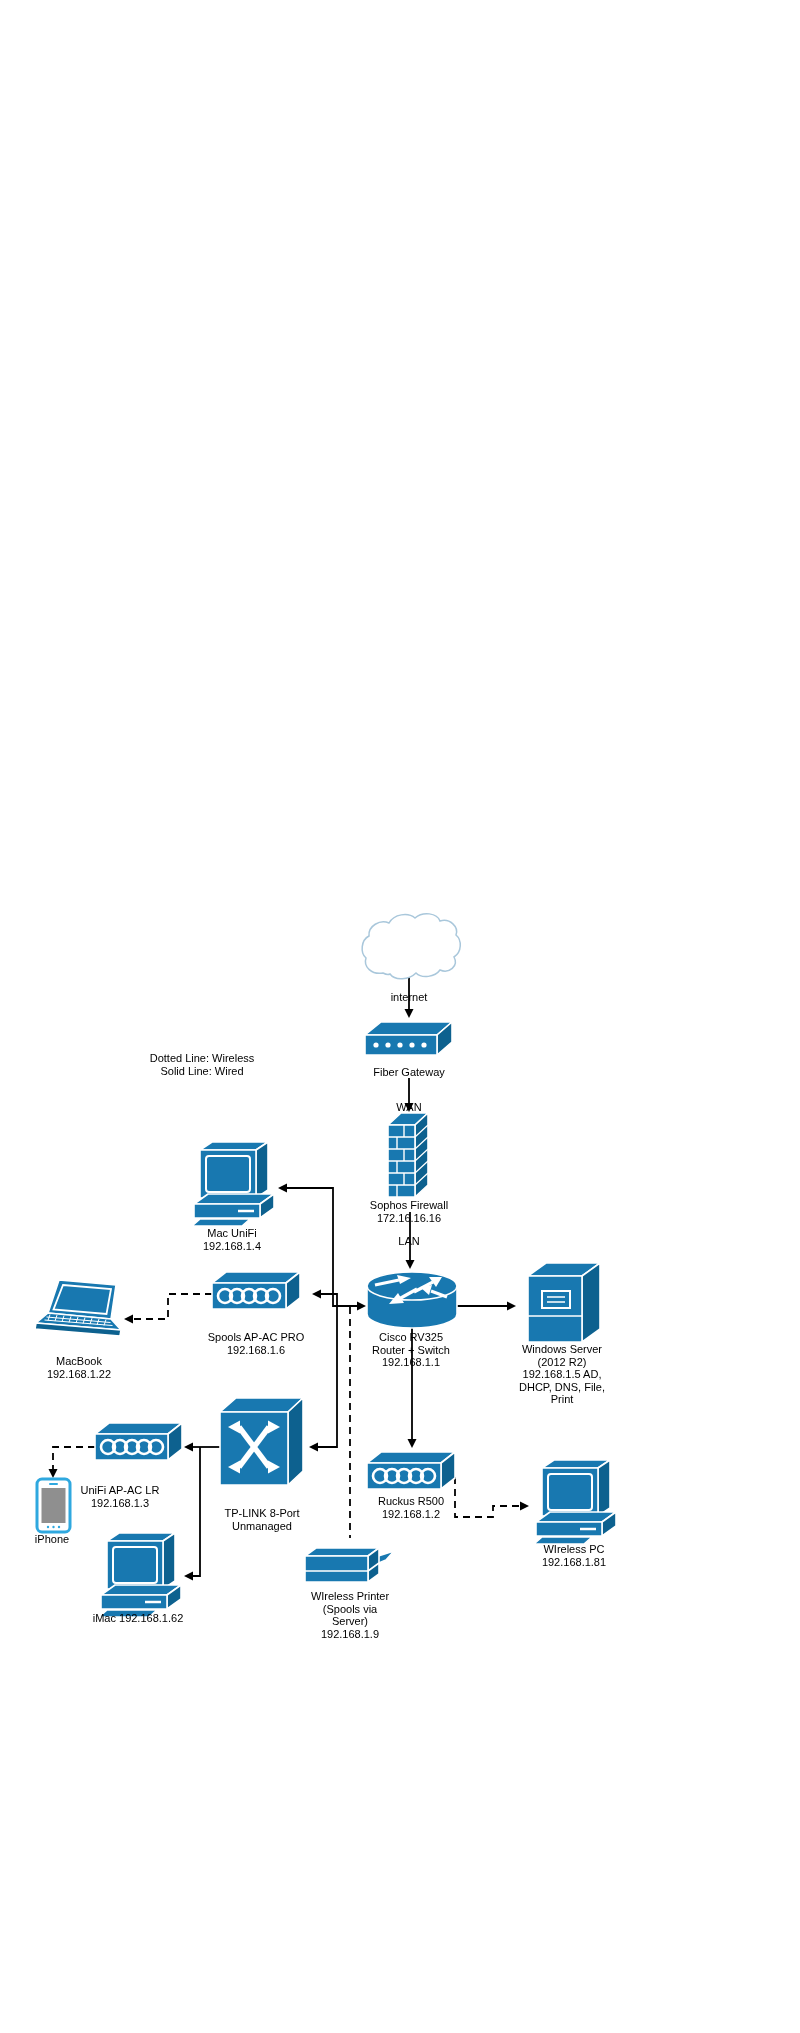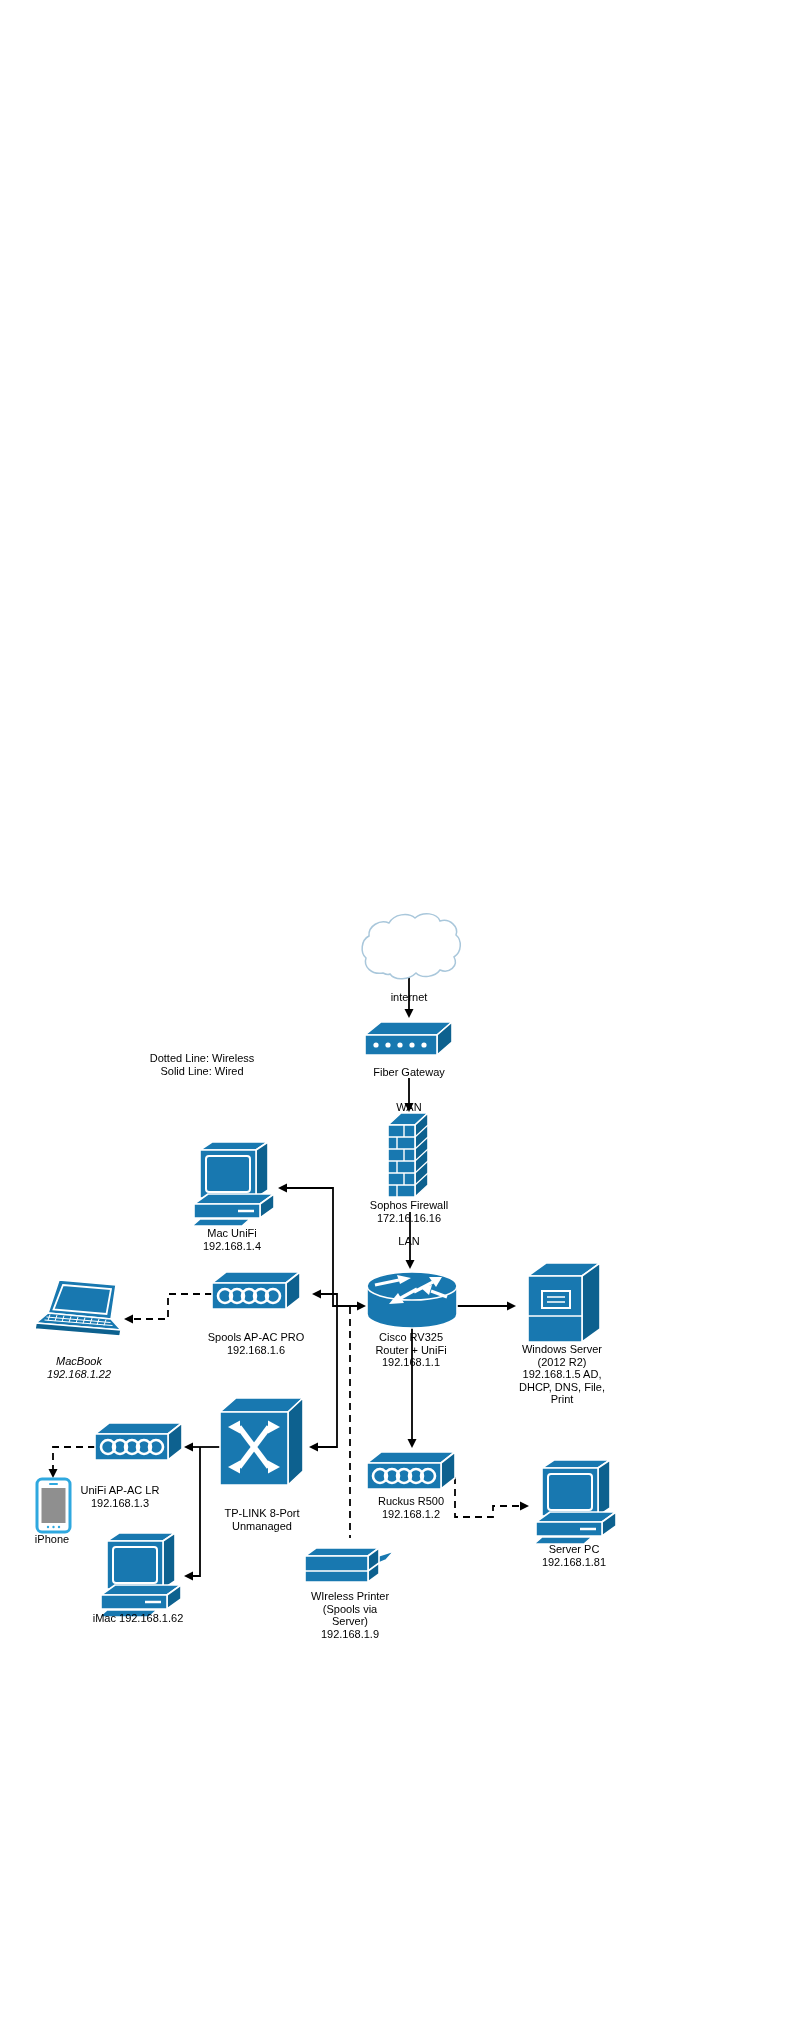--- a/index.html
+++ b/index.html
@@ -237,41 +237,41 @@
 <div class="lbl" style="left:102px;top:1052px;width:200px;">Dotted Line: Wireless
 Solid Line: Wired</div>
 
 <div class="lbl" style="left:369px;top:991px;width:80px;">internet</div>
 <div class="lbl" style="left:369px;top:1066px;width:80px;">Fiber Gateway</div>
 <div class="lbl" style="left:384px;top:1085px;width:50px;margin-top:16px;">WAN</div>
 <div class="lbl" style="left:369px;top:1199px;width:80px;">Sophos Firewall
 172.16.16.16</div>
 <div class="lbl" style="left:384px;top:1226px;width:50px;margin-top:9px;">LAN</div>
 <div class="lbl" style="left:366px;top:1331px;width:90px;">Cisco RV325
-Router + UniFi
+Router + Switch
 192.168.1.1</div>
 <div class="lbl" style="left:512px;top:1343px;width:100px;">Windows Server
 (2012 R2)
 192.168.1.5 AD,
 DHCP, DNS, File,
 Print</div>
 <div class="lbl" style="left:192px;top:1227px;width:80px;">Mac UniFi
 192.168.1.4</div>
 <div class="lbl" style="left:206px;top:1331px;width:100px;">Spools AP-AC PRO
 192.168.1.6</div>
-<div class="lbl" style="left:39px;top:1355px;width:80px;font-style:italic;">MacBook
+<div class="lbl" style="left:39px;top:1355px;width:80px;">MacBook
 192.168.1.22</div>
 <div class="lbl" style="left:70px;top:1484px;width:100px;">UniFi AP-AC LR
 192.168.1.3</div>
 <div class="lbl" style="left:212px;top:1484px;width:100px;margin-top:23px;">TP-LINK 8-Port
 Unmanaged</div>
 <div class="lbl" style="left:371px;top:1495px;width:80px;">Ruckus R500
 192.168.1.2</div>
 <div class="lbl" style="left:22px;top:1533px;width:60px;">iPhone</div>
 <div class="lbl" style="left:88px;top:1612px;width:100px;">iMac 192.168.1.62</div>
 <div class="lbl" style="left:300px;top:1590px;width:100px;">WIreless Printer
 (Spools via
 Server)
 192.168.1.9</div>
-<div class="lbl" style="left:534px;top:1543px;width:80px;">Server PC
+<div class="lbl" style="left:534px;top:1543px;width:80px;">WIreless PC
 192.168.1.81</div>
 
 </div>
 
 </body></html>

